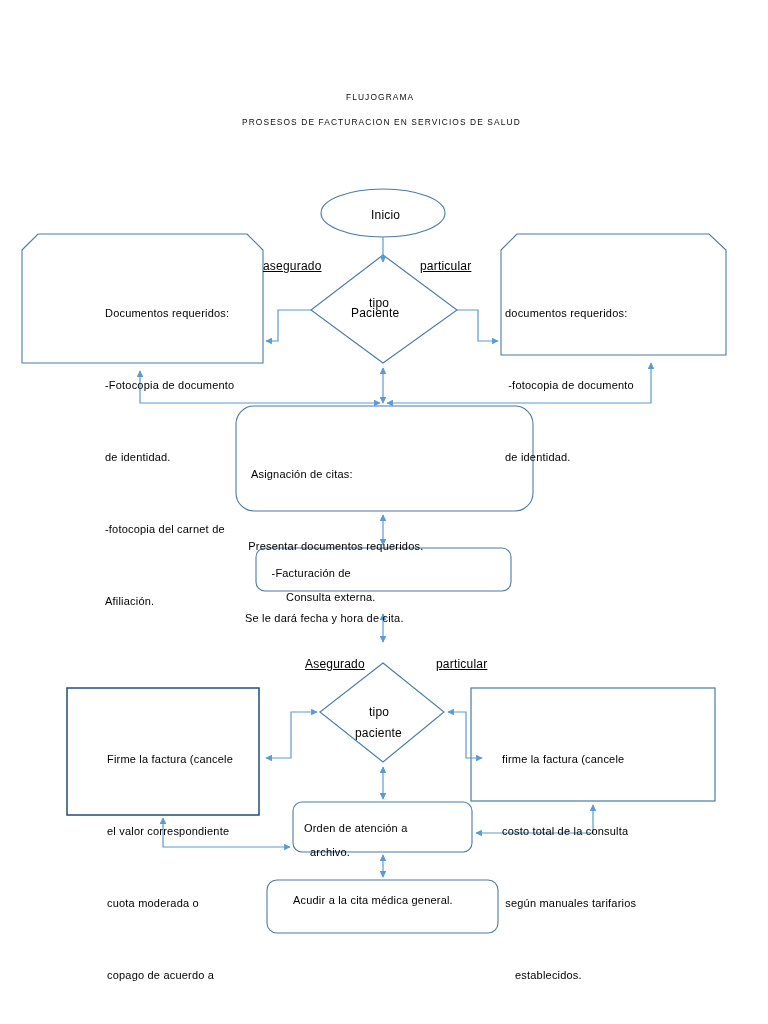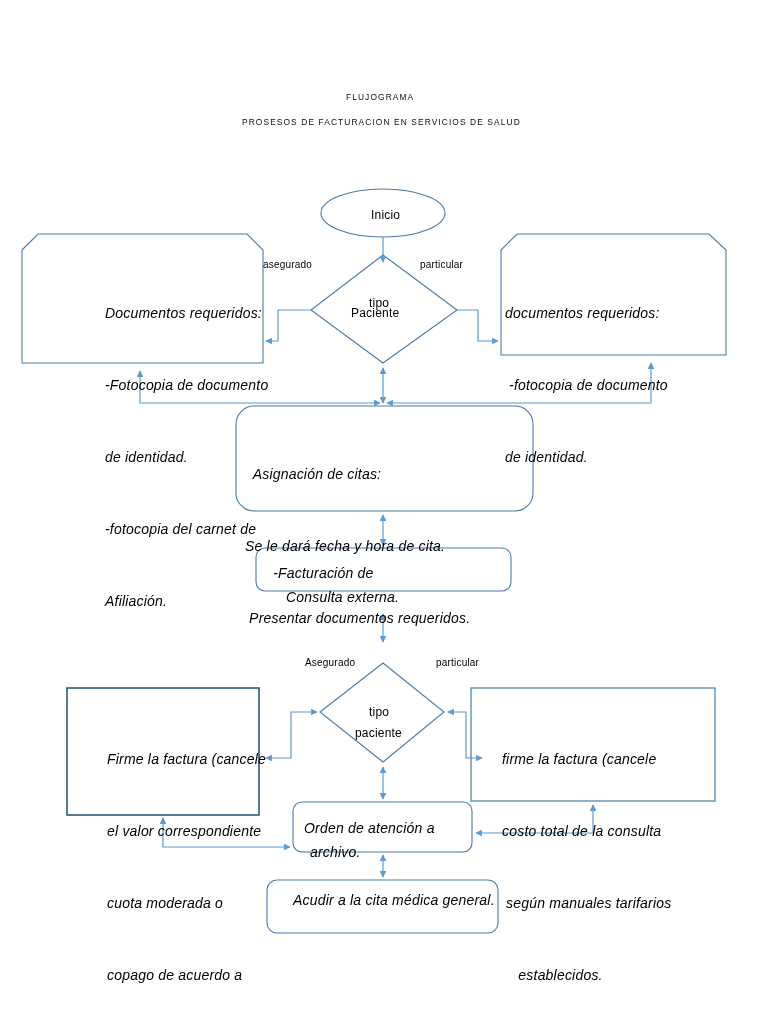--- a/index.html
+++ b/index.html
@@ -28,43 +28,43 @@
     position: absolute;
     left: 0; top: 0;
     width: 768px;
     height: 1024px;
   }
 
   
   .txt {
     position: absolute;
     font-family: "Liberation Sans", sans-serif;
-    font-size: 14px;
+    font-size: 11px;
     line-height: 24px;
     color: #000000;
     white-space: pre;
     letter-spacing: 0.2px;
-    font-style: italic;
   }
 
   .title-main {
     position: absolute;
     font-family: "Liberation Sans", sans-serif;
     font-size: 8.4px;
     letter-spacing: 1.1px;
     color: #0d0d0d;
     white-space: pre;
   }
 
   .lbl {
     position: absolute;
-    font-size: 10px;
+    font-size: 12px;
     color: #000000;
     white-space: pre;
     letter-spacing: 0.2px;
+    text-decoration: underline;
   }
 
   .nodetext {
     position: absolute;
     font-size: 12px;
     color: #000000;
     white-space: pre;
     letter-spacing: 0.2px;
   }
 
@@ -162,22 +162,22 @@
   </div>
 
   <div class="txt multiline" style="left:505px; top:253px;">
     <div>documentos requeridos:</div>
     <div> -fotocopia de documento</div>
     <div>de identidad.</div>
   </div>
 
   <div class="txt multiline" style="left:245px; top:414px;">
     <div>  Asignación de citas:</div>
+    <div> Presentar documentos requeridos.</div>
     <div>Se le dará fecha y hora de cita.</div>
-    <div> Presentar documentos requeridos.</div>
   </div>
 
   <div class="txt" style="left:265px; top:561px;text-align:center;">  -Facturación de</div>
   <div class="txt" style="left:286px; top:585px;">Consulta externa.</div>
 
   <div class="nodetext" style="left:369px; top:705px;">tipo</div>
   <div class="nodetext" style="left:355px; top:726px;">paciente</div>
   <div class="lbl" style="left:305px; top:657px;">Asegurado</div>
   <div class="lbl" style="left:436px; top:657px;">particular</div>
 

